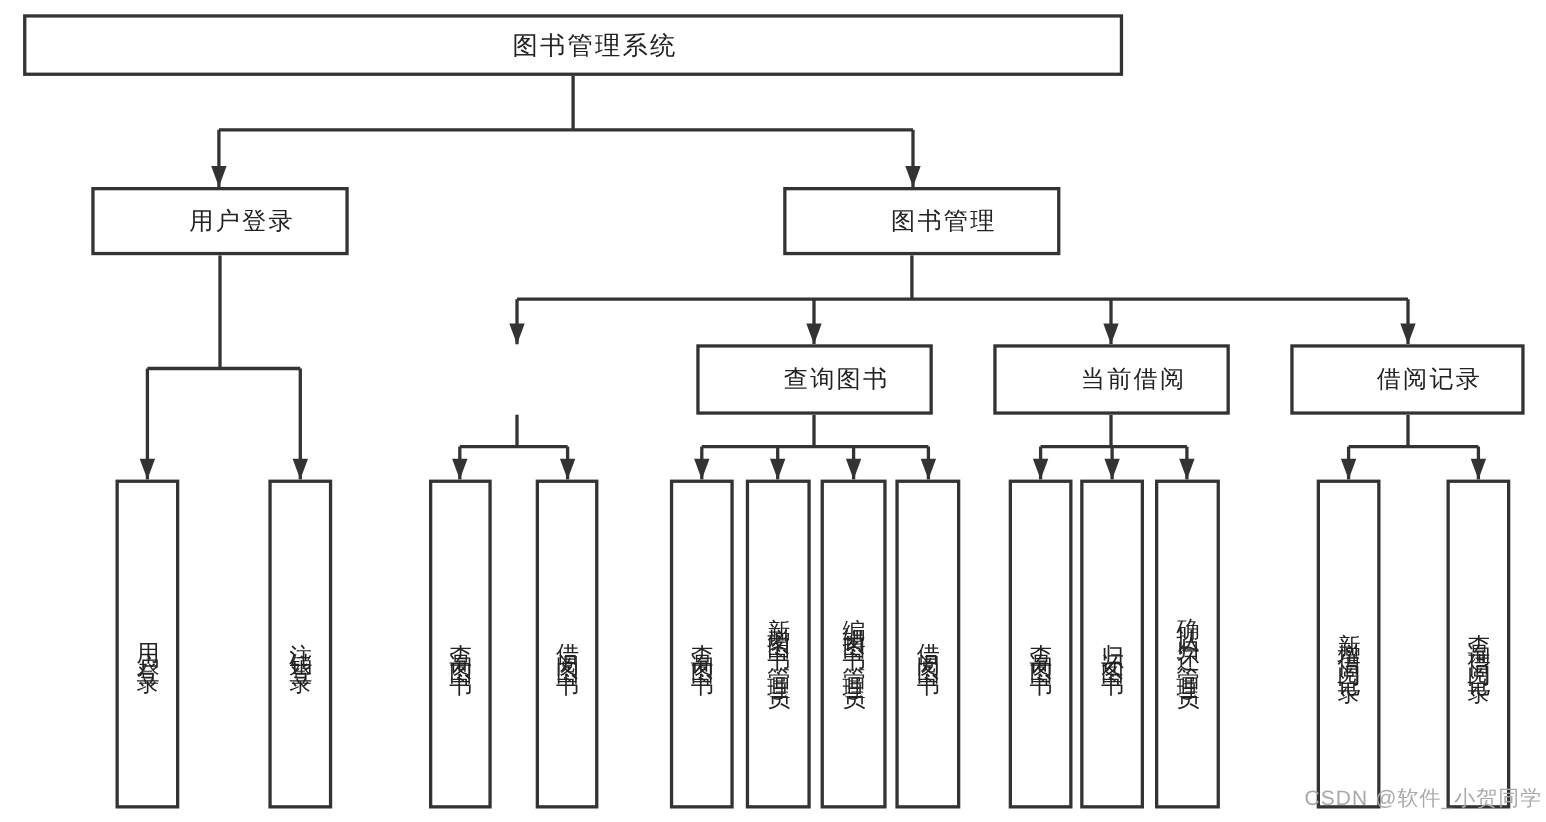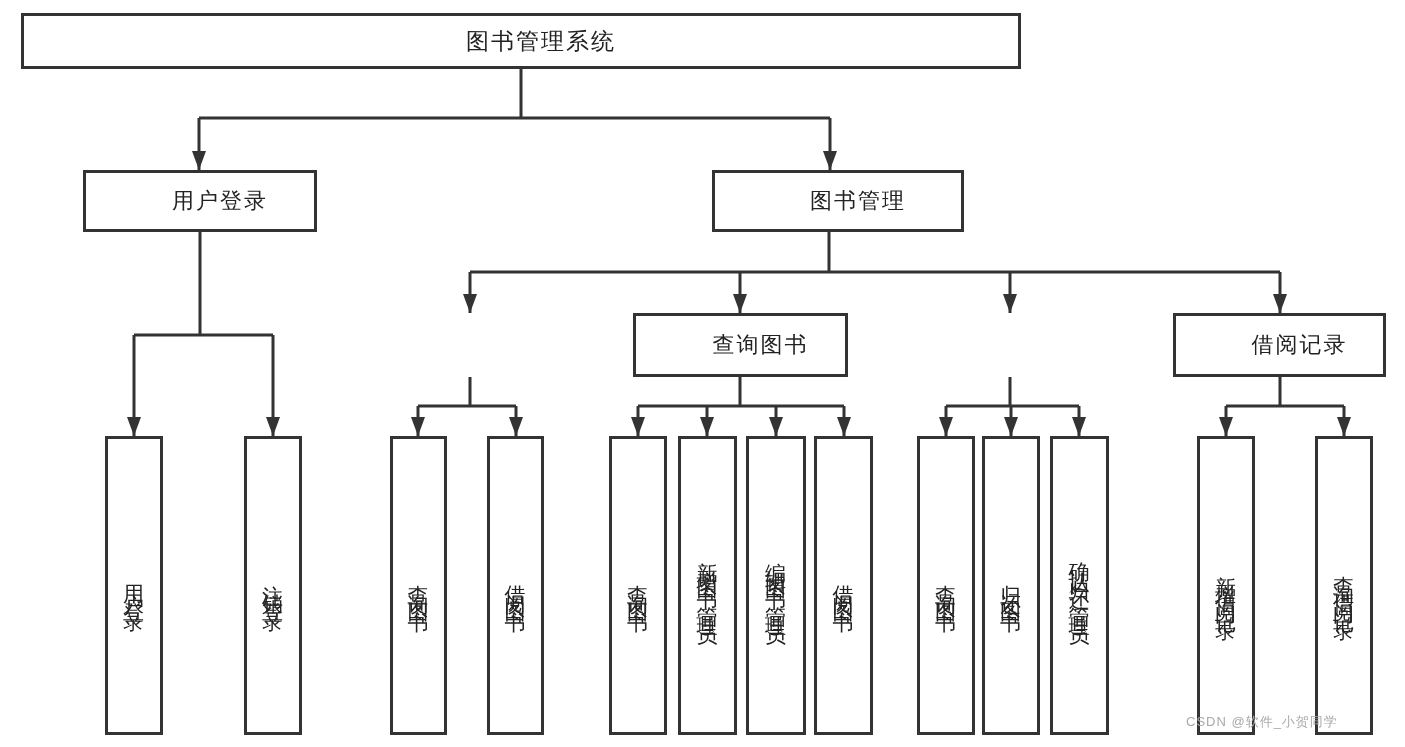--- a/index.html
+++ b/index.html
@@ -26,21 +26,21 @@
     writing-mode:vertical-rl;
     font-size:21px;
     letter-spacing:9px;
     line-height:1;
     text-align:center;
   }
   .title{font-size:23px;}
   #watermark{
     position:absolute;
     left:1186px;top:713px;
-    font-size:13px;
+    font-size:19px;
     color:#a9a9a9;
     letter-spacing:1px;
     white-space:nowrap;
     z-index:5;
   }
 </style>
 </head>
 <body>
 
 <div id="stage">
@@ -88,20 +88,21 @@
       <line class="arrow" x1="1344" y1="406" x2="1344" y2="436" marker-end="url(#arrow)"></line>
     </g>
   </svg>
 
   <div class="box hbox title" style="left:21px;top:13px;width:1000px;height:56px;">图书管理系统</div>
 
   <div class="box hbox" style="left:83px;top:170px;width:234px;height:62px;">用户登录</div>
   <div class="box hbox" style="left:712px;top:170px;width:252px;height:62px;">图书管理</div>
 
   <div class="box hbox" style="left:633px;top:313px;width:215px;height:64px;">查询图书</div>
+  <div class="box hbox" style="left:903px;top:313px;width:215px;height:64px;">当前借阅</div>
   <div class="box hbox" style="left:1173px;top:313px;width:213px;height:64px;">借阅记录</div>
 
   <div class="box vbox" style="left:105px;top:436px;width:58px;height:299px;">用户登录</div>
   <div class="box vbox" style="left:244px;top:436px;width:58px;height:299px;">注销登录</div>
 
   <div class="box vbox" style="left:390px;top:436px;width:57px;height:299px;">查询图书</div>
   <div class="box vbox" style="left:487px;top:436px;width:57px;height:299px;">借阅图书</div>
 
   <div class="box vbox" style="left:609px;top:436px;width:58px;height:299px;">查询图书</div>
   <div class="box vbox" style="left:678px;top:436px;width:59px;height:299px;">新增图书（管理员）</div>

